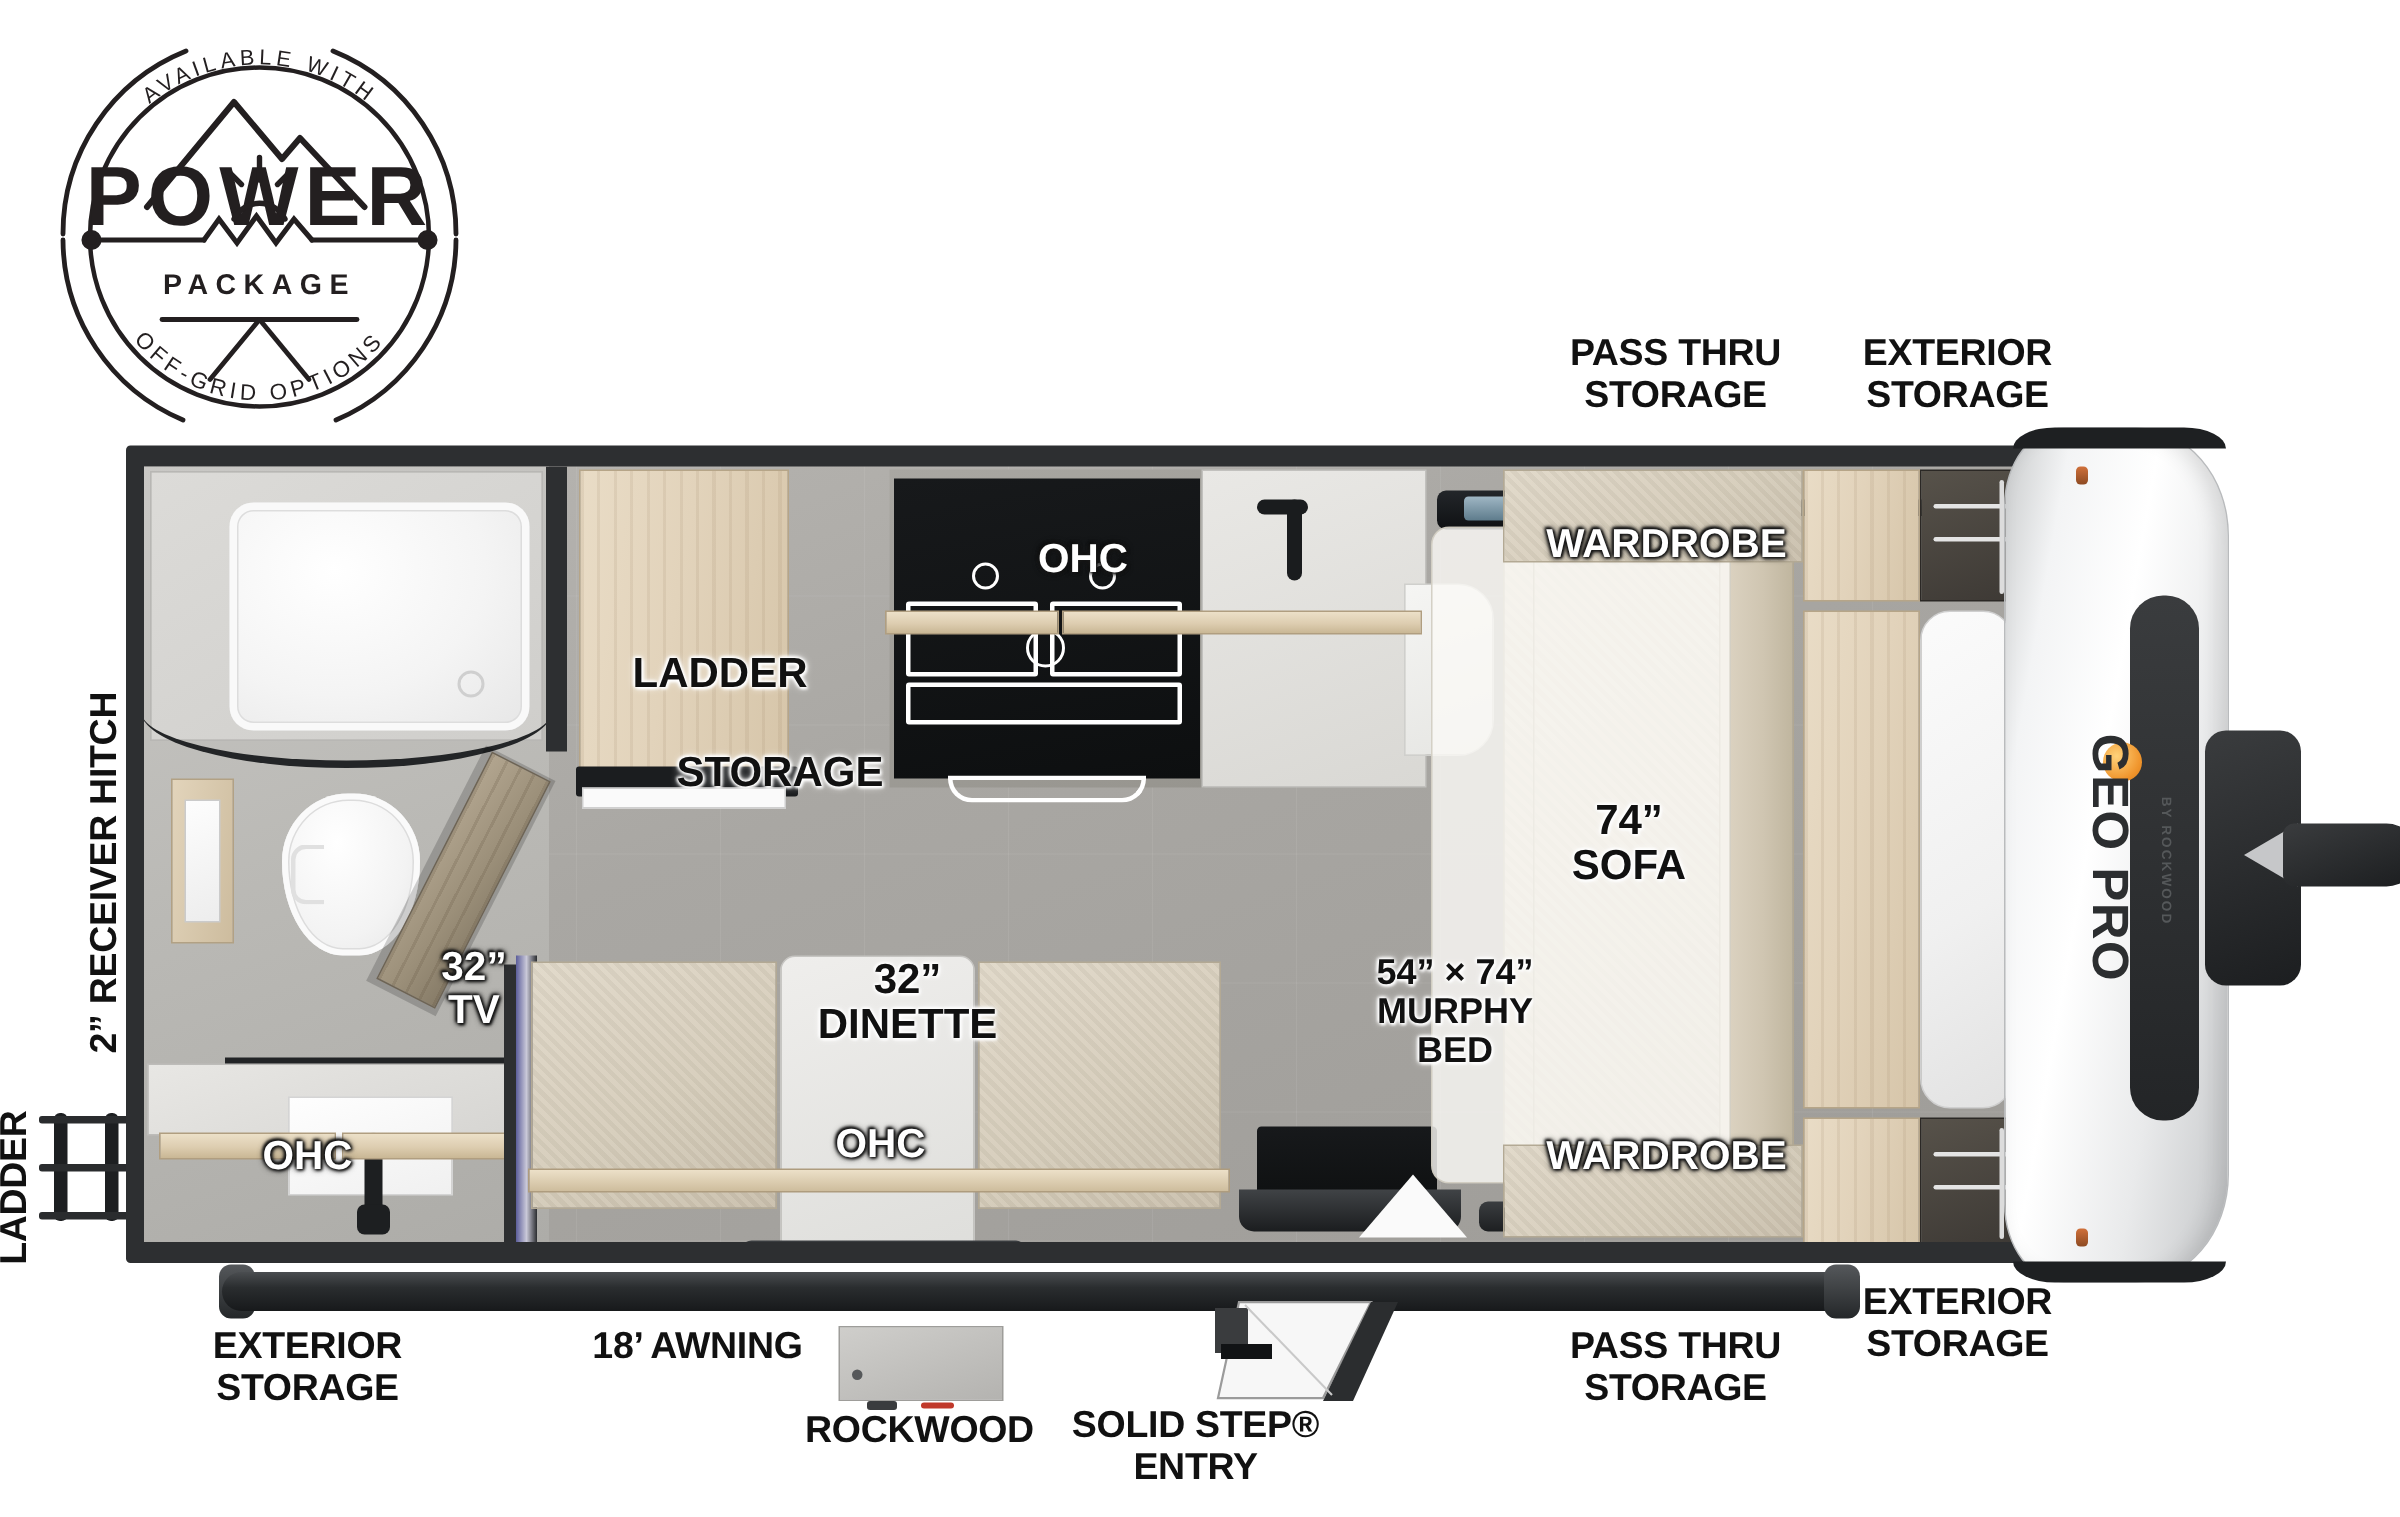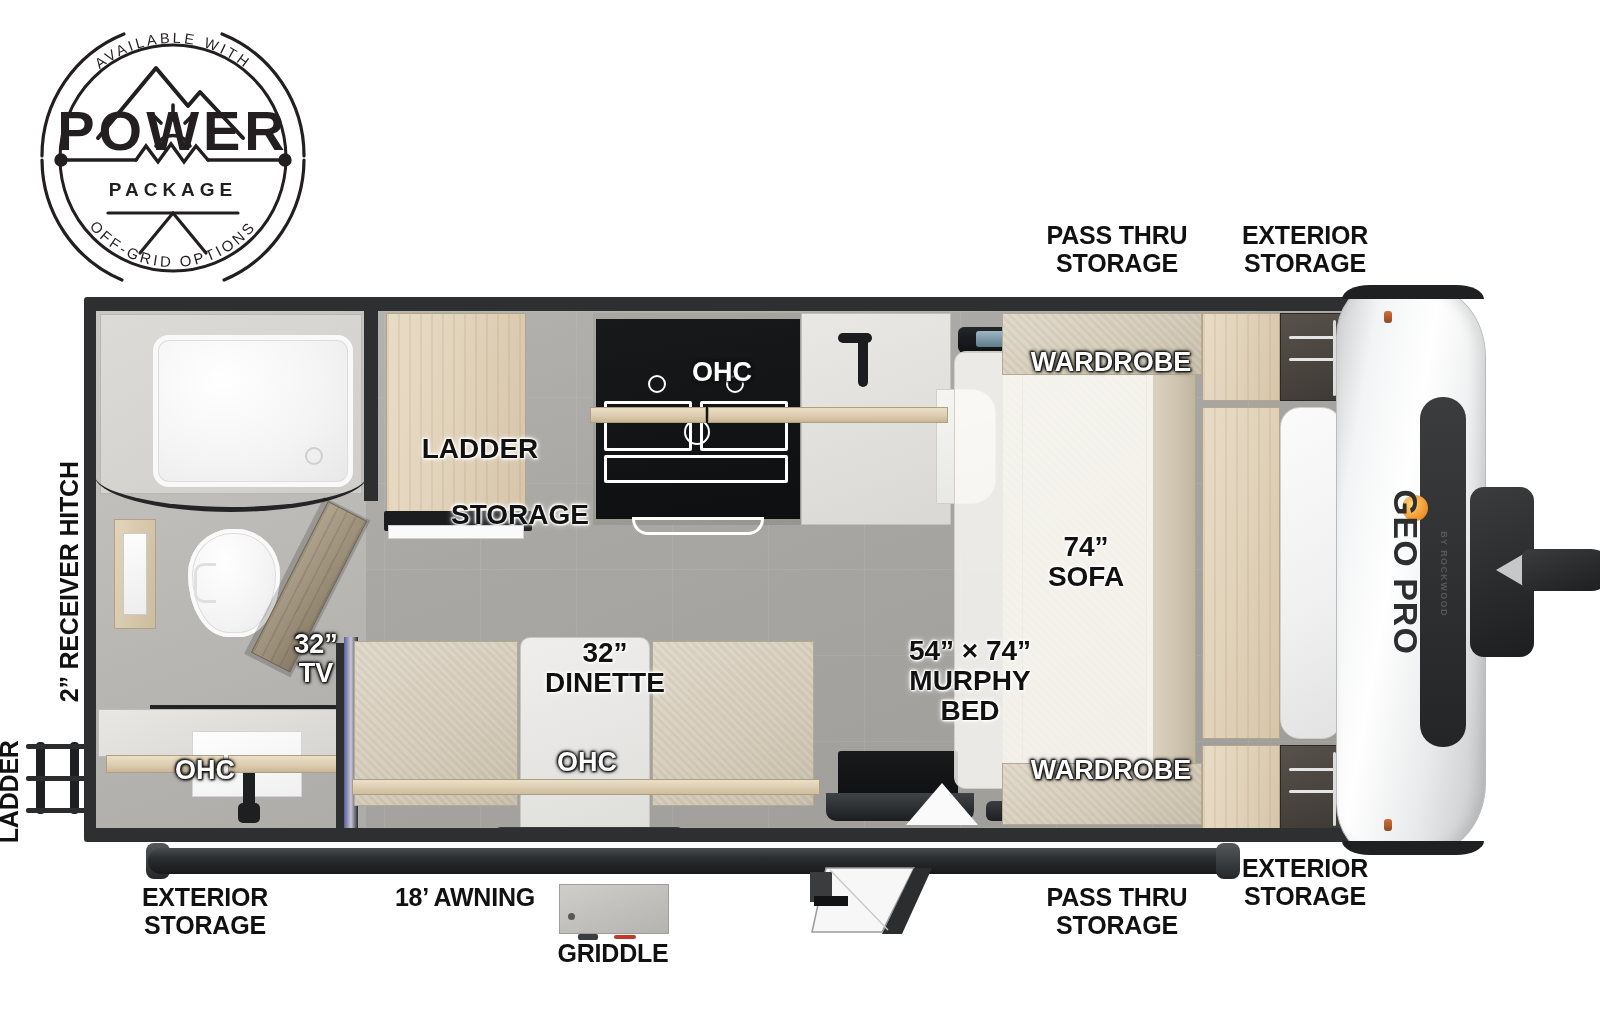--- a/index.html
+++ b/index.html
@@ -459,22 +459,24 @@
 
 <div class="callout ext vert" style="left:-80px; top:568px; width:300px; transform:rotate(-90deg);">2” RECEIVER HITCH</div>
 
 <div class="callout ext vert" style="left:-65px; top:778px; width:150px; transform:rotate(-90deg);">LADDER</div>
 
 <div class="callout ext" style="left:110px; top:884px; width:190px;">EXTERIOR
 STORAGE</div>
 
 <div class="callout ext" style="left:375px; top:884px; width:180px;">18’ AWNING</div>
 
-<div class="callout ext" style="left:533px; top:940px; width:160px;">GRIDDLE</div>
-
+<div class="callout ext" style="left:533px; top:940px; width:160px;">ROCKWOOD</div>
+
+<div class="callout ext" style="left:692px; top:937px; width:210px;">SOLID STEP®
+ENTRY</div>
 
 <div class="callout ext" style="left:1022px; top:884px; width:190px;">PASS THRU
 STORAGE</div>
 
 <div class="callout ext" style="left:1210px; top:855px; width:190px;">EXTERIOR
 STORAGE</div>
 
 <div id="ladder">
   <div class="rail" style="left:6px; top:0;"></div>
   <div class="rail" style="left:40px; top:0;"></div>
@@ -643,21 +645,21 @@
 
 <div class="ilabel dark" style="left:440px; top:500px; width:160px; font-size:28px;">STORAGE</div>
 
 <div class="ilabel" style="left:672px; top:358px; width:100px; font-size:27px;">OHC</div>
 
 <div class="ilabel dark" style="left:520px; top:638px; width:170px; font-size:28px;">32”
 DINETTE</div>
 
 <div class="ilabel" style="left:532px; top:748px; width:110px; font-size:27px;">OHC</div>
 
-<div class="ilabel dark" style="left:880px; top:636px; width:180px; font-size:28px;">54” × 74”
+<div class="ilabel dark" style="left:880px; top:636px; width:180px; font-size:24px;">54” × 74”
 MURPHY
 BED</div>
 
 <div class="ilabel dark" style="left:1026px; top:532px; width:120px; font-size:28px;">74”
 SOFA</div>
 
 <div class="ilabel" style="left:1016px; top:348px; width:190px; font-size:27px;">WARDROBE</div>
 
 <div class="ilabel" style="left:1016px; top:756px; width:190px; font-size:27px;">WARDROBE</div>
 

